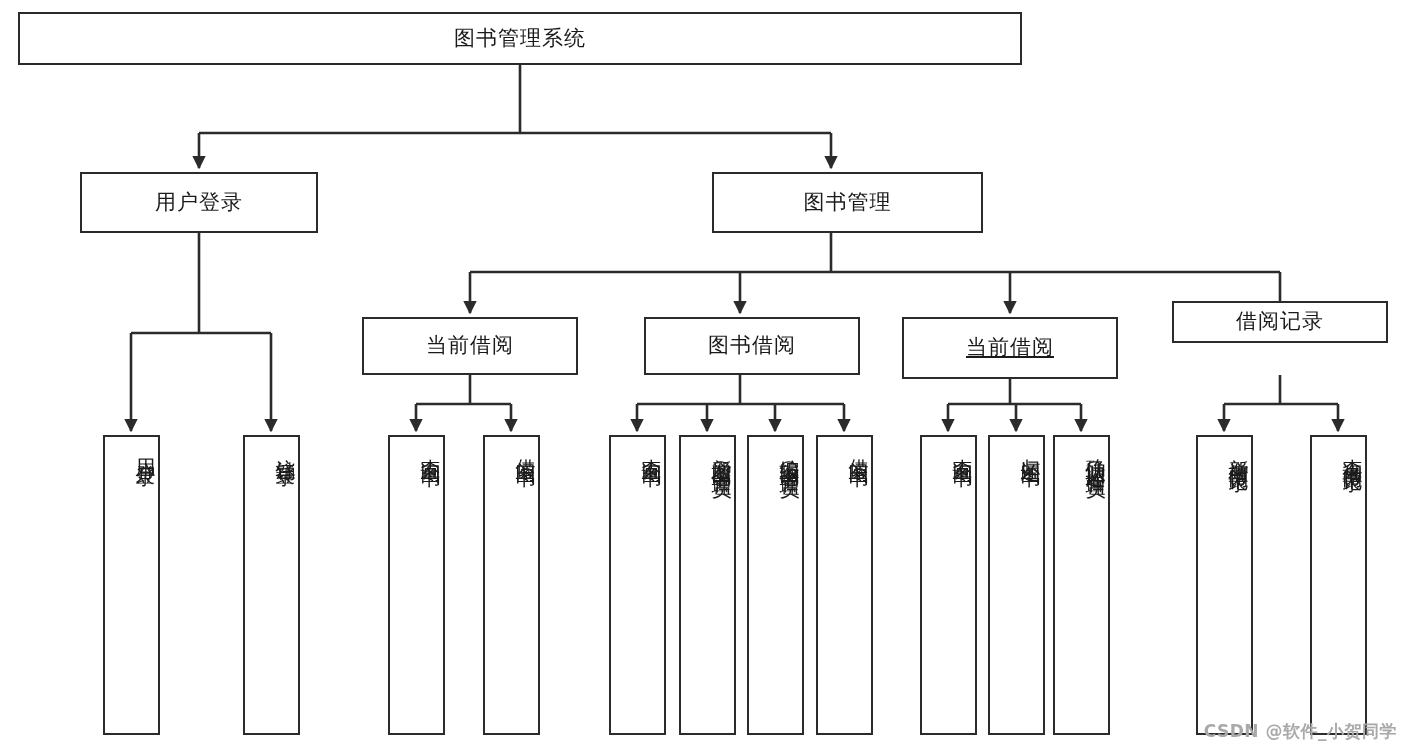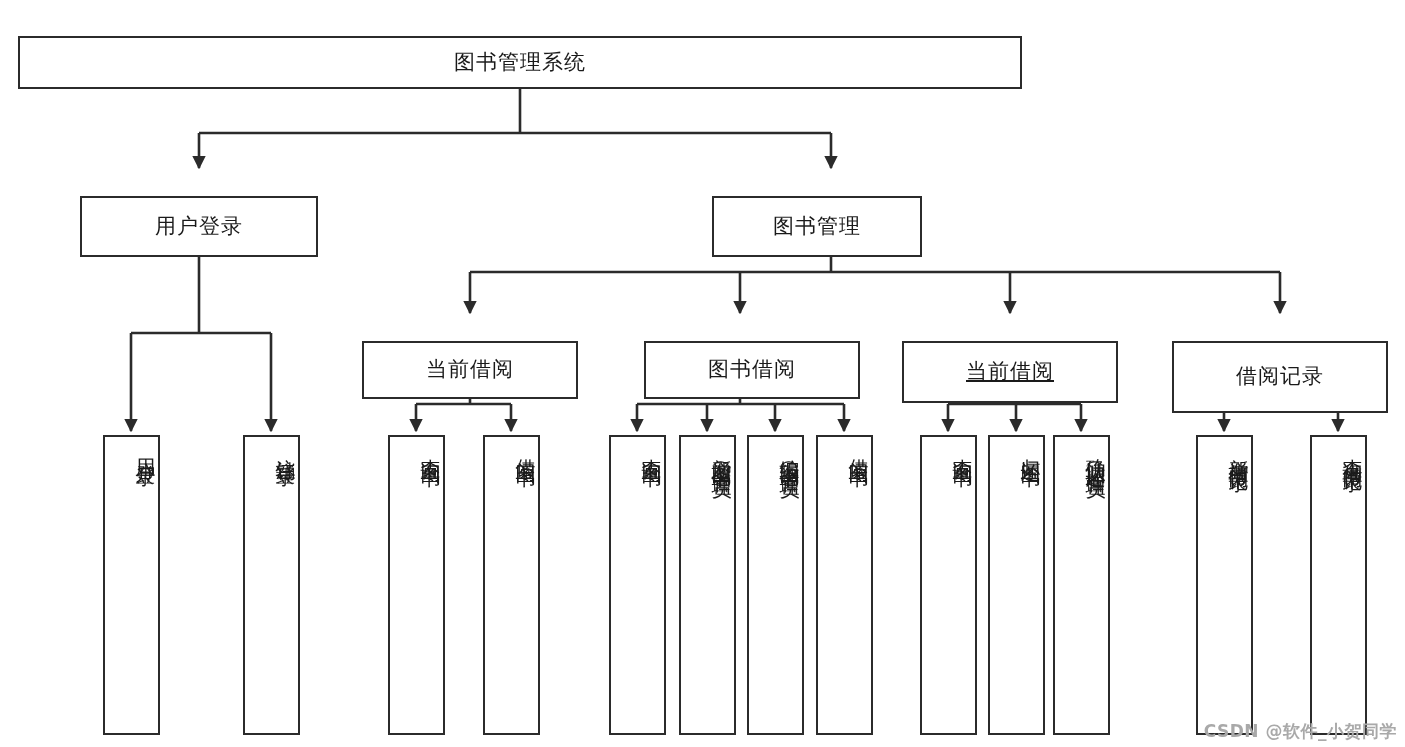--- a/index.html
+++ b/index.html
@@ -34,21 +34,20 @@
     display: flex;
     align-items: center;
     justify-content: center;
     color: #1a1a1a;
   }
   .node-h {
     font-size: 21px;
     letter-spacing: 1px;
     line-height: 1.1;
     white-space: nowrap;
-    margin-top: 24px;
   }
   .node-v {
     font-size: 20px;
     line-height: 1.22;
     writing-mode: vertical-rl;
     text-orientation: upright;
     align-items: flex-start;
     justify-content: flex-start;
     padding-top: 6px;
     letter-spacing: 2px;
@@ -126,37 +125,37 @@
   </svg>
 
   <div class="node node-h" style="left:18px; top:12px; width:1004px; height:53px;">
     <span>图书管理系统</span>
   </div>
 
   <div class="node node-h" style="left:80px; top:172px; width:238px; height:61px;">
     <span>用户登录</span>
   </div>
 
-  <div class="node node-h" style="left:712px; top:172px; width:210px; height:61px;">
+  <div class="node node-h" style="left:712px; top:172px; width:271px; height:61px;">
     <span>图书管理</span>
   </div>
 
   <div class="node node-h" style="left:362px; top:317px; width:216px; height:58px;">
     <span>当前借阅</span>
   </div>
 
   <div class="node node-h" style="left:644px; top:317px; width:216px; height:58px;">
     <span>图书借阅</span>
   </div>
 
   <div class="node node-h" style="left:902px; top:317px; width:216px; height:62px;text-decoration:underline;">
     <span>当前借阅</span>
   </div>
 
-  <div class="node node-h" style="left:1172px; top:317px; width:216px; height:72px;">
+  <div class="node node-h" style="left:1172px; top:301px; width:216px; height:42px;">
     <span>借阅记录</span>
   </div>
 
   <div class="node node-v" style="left:103px; top:435px; width:57px; height:300px;">
     <span class="vlabel">用户登录</span>
   </div>
 
   <div class="node node-v" style="left:243px; top:435px; width:57px; height:300px;">
     <span class="vlabel">注销登录</span>
   </div>

